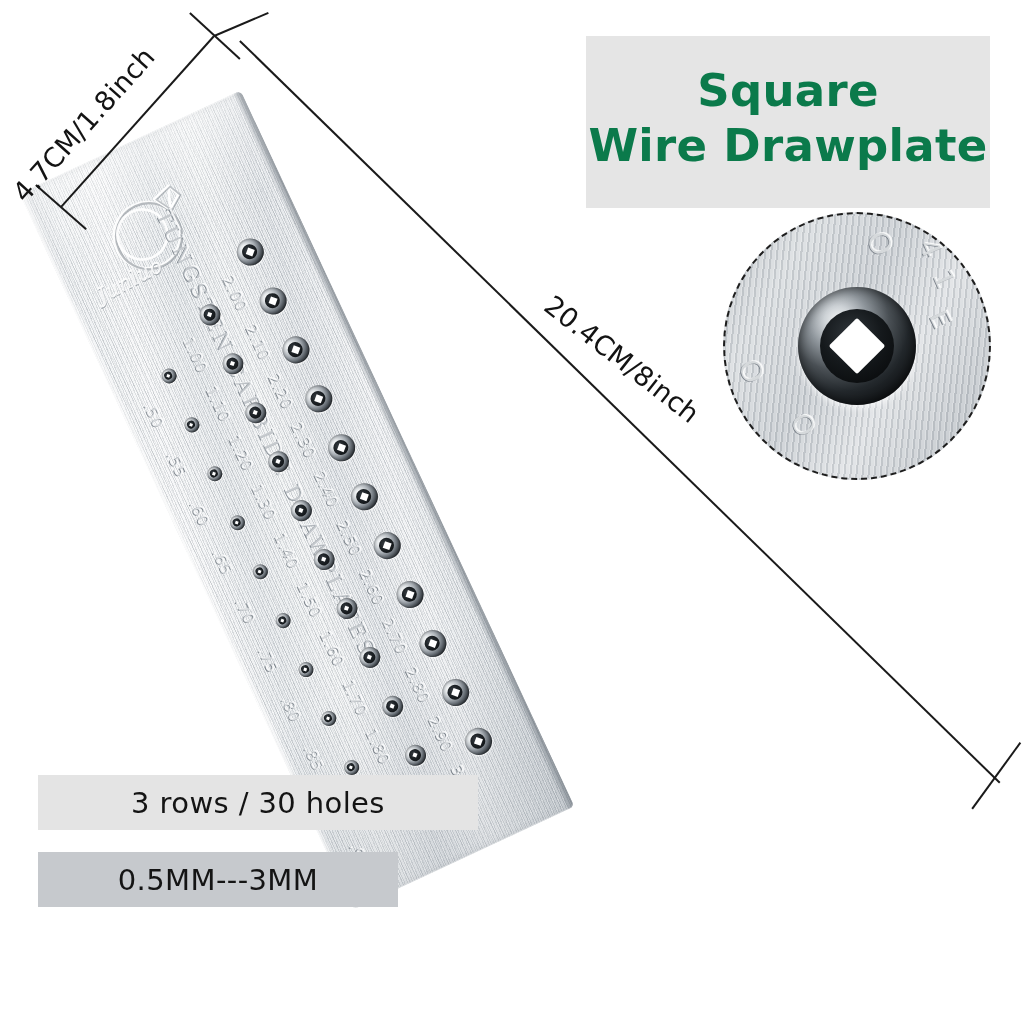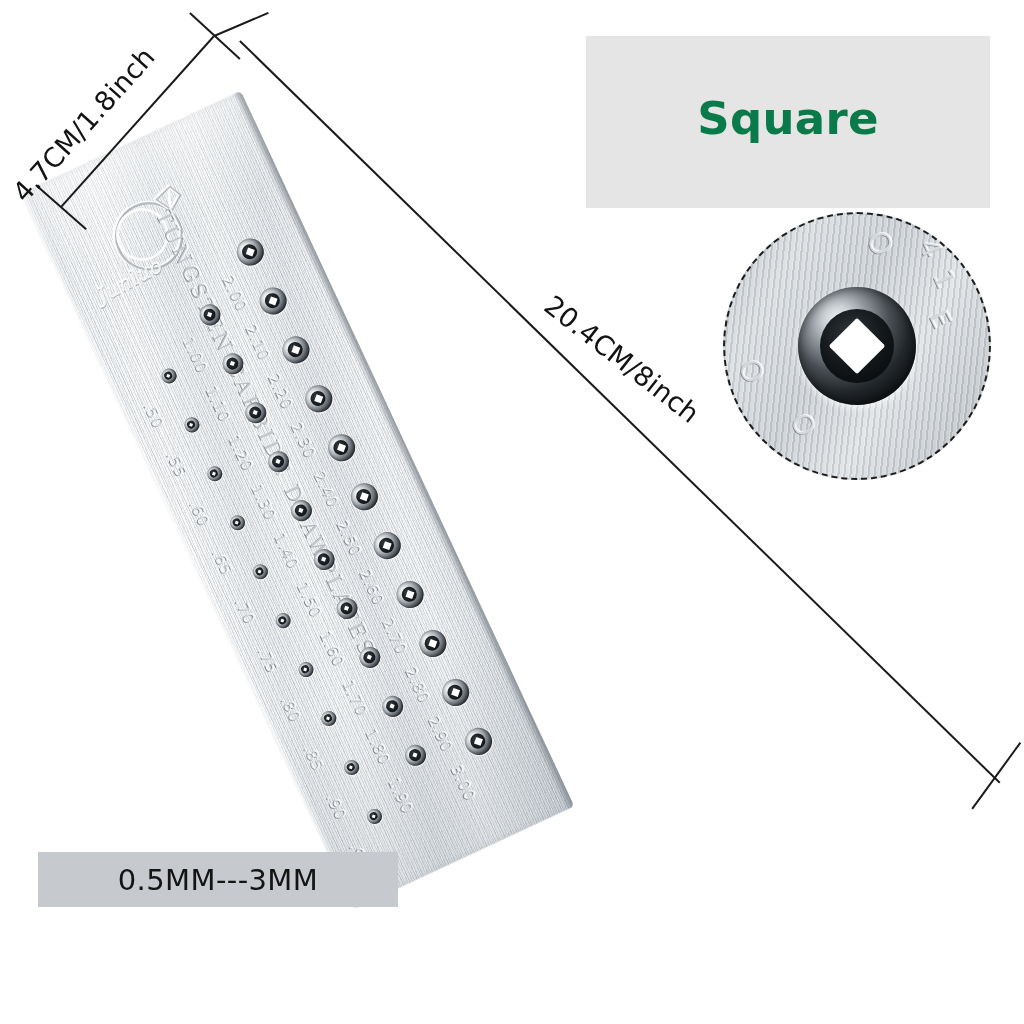--- a/index.html
+++ b/index.html
@@ -659,19 +659,23 @@
       <div class="mag-hole">
         <div class="mag-bore">
           <div class="mag-square"></div>
         </div>
       </div>
     </div>
   </div>
 
   <div class="title-block">
     <div class="title-line">Square</div>
+    <div class="title-line">Wire Drawplate</div>
   </div>
 
+  <div class="spec-bar" id="spec-bar-0">
+    <span class="spec-label">3 rows  /  30 holes</span>
+  </div>
   <div class="spec-bar" id="spec-bar-1">
     <span class="spec-label">0.5MM---3MM</span>
   </div>
 
 </div>
 
 </body></html>

